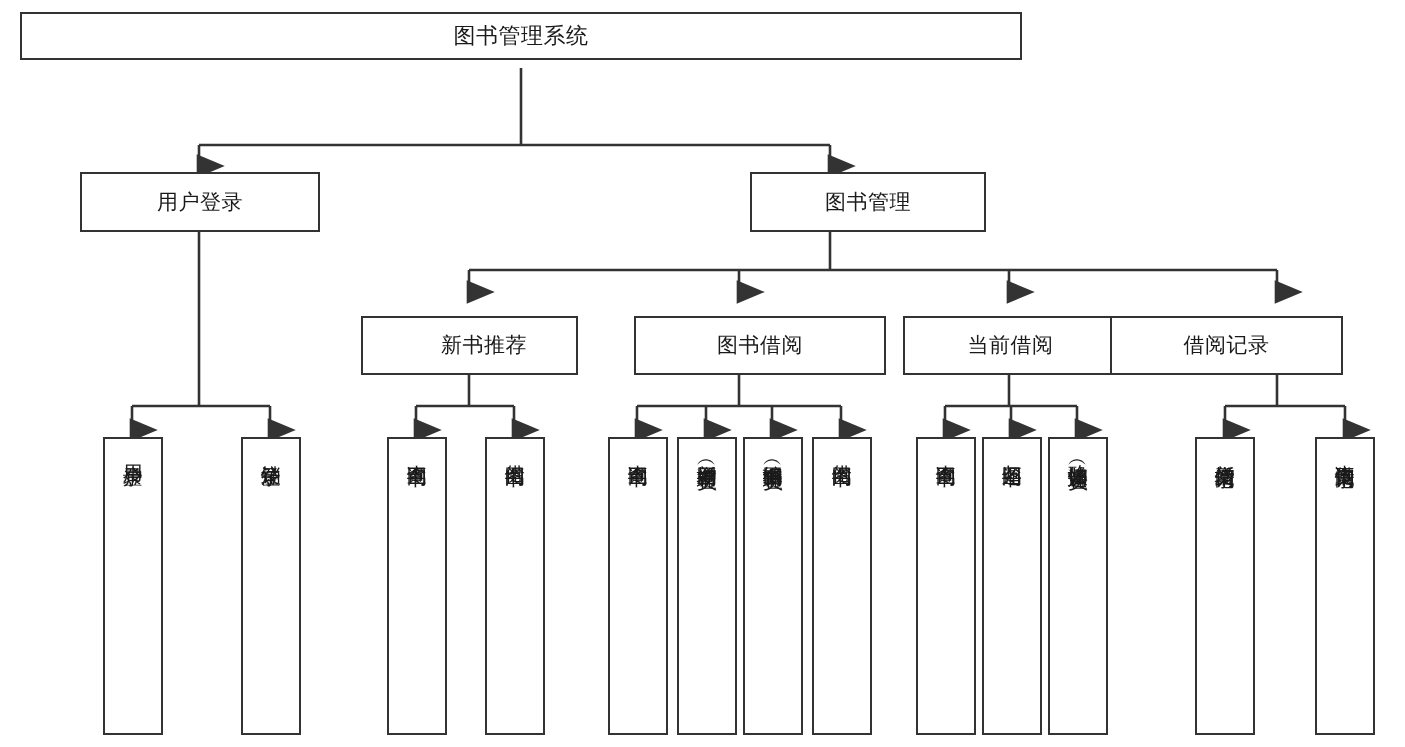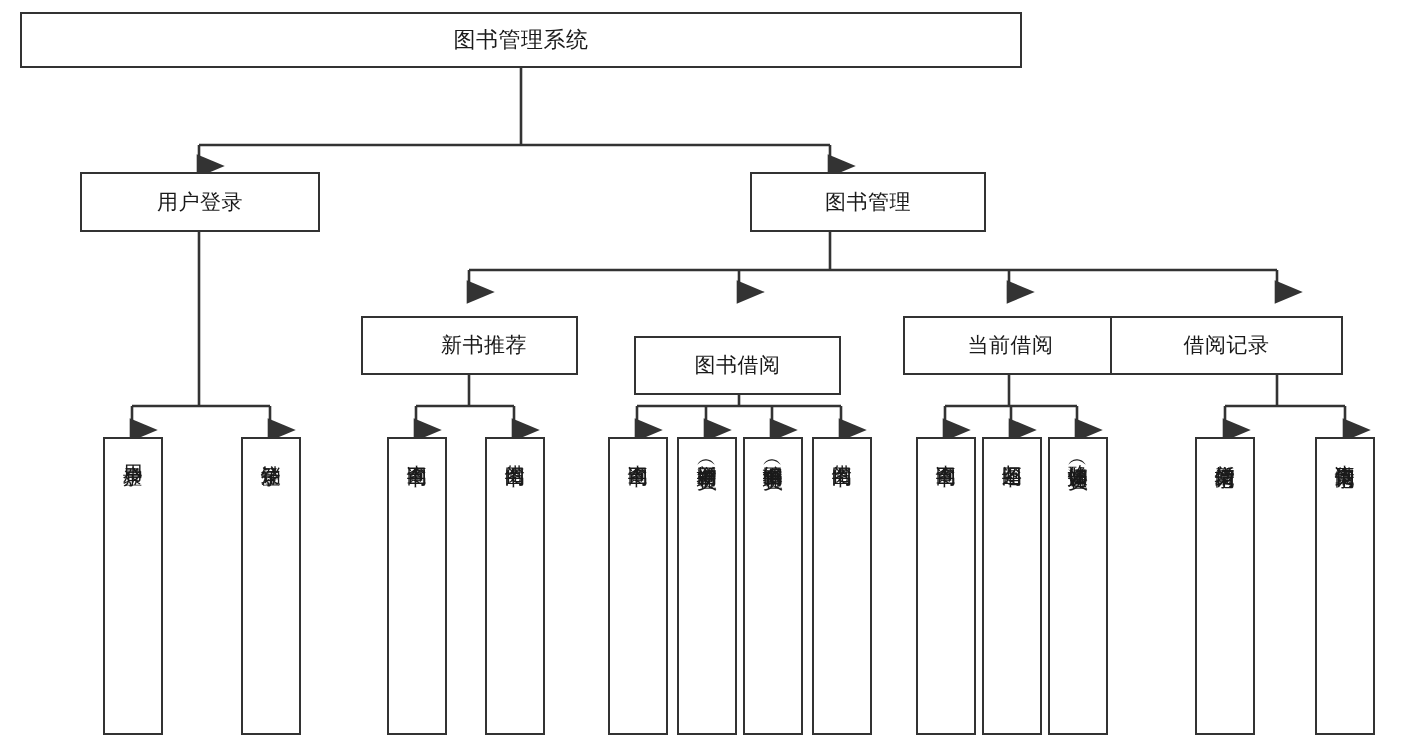--- a/index.html
+++ b/index.html
@@ -123,35 +123,35 @@
       <path d="M 1011 406 L 1011 430" marker-end="url(#arrow)"></path>
       <path d="M 1077 406 L 1077 430" marker-end="url(#arrow)"></path>
 
       <path d="M 1277 375 L 1277 406"></path>
       <path d="M 1225 406 L 1345 406"></path>
       <path d="M 1225 406 L 1225 430" marker-end="url(#arrow)"></path>
       <path d="M 1345 406 L 1345 430" marker-end="url(#arrow)"></path>
     </g>
   </svg>
 
-  <div class="node h root" style="left:20px; top:12px; width:1002px; height:56px;align-items:center;">
+  <div class="node h root" style="left:20px; top:12px; width:1002px; height:48px;align-items:center;">
     <span class="label">图书管理系统</span>
   </div>
 
   <div class="node h" style="left:80px; top:172px; width:240px; height:60px;">
     <span class="label">用户登录</span>
   </div>
   <div class="node h" style="left:712px; top:172px; width:236px; height:60px;margin-left:38px;">
     <span class="label">图书管理</span>
   </div>
 
   <div class="node h" style="left:361px; top:316px; width:217px; height:59px;padding-left:29px;">
     <span class="label">新书推荐</span>
   </div>
-  <div class="node h" style="left:634px; top:316px; width:207px; height:59px;margin-top:20px;">
+  <div class="node h" style="left:634px; top:316px; width:252px; height:59px;">
     <span class="label">图书借阅</span>
   </div>
   <div class="node h" style="left:903px; top:316px; width:215px; height:59px;">
     <span class="label">当前借阅</span>
   </div>
   <div class="node h" style="left:1110px; top:316px; width:233px; height:59px;">
     <span class="label">借阅记录</span>
   </div>
 
   <div class="node v" style="left:103px; top:437px; width:60px; height:298px;">

